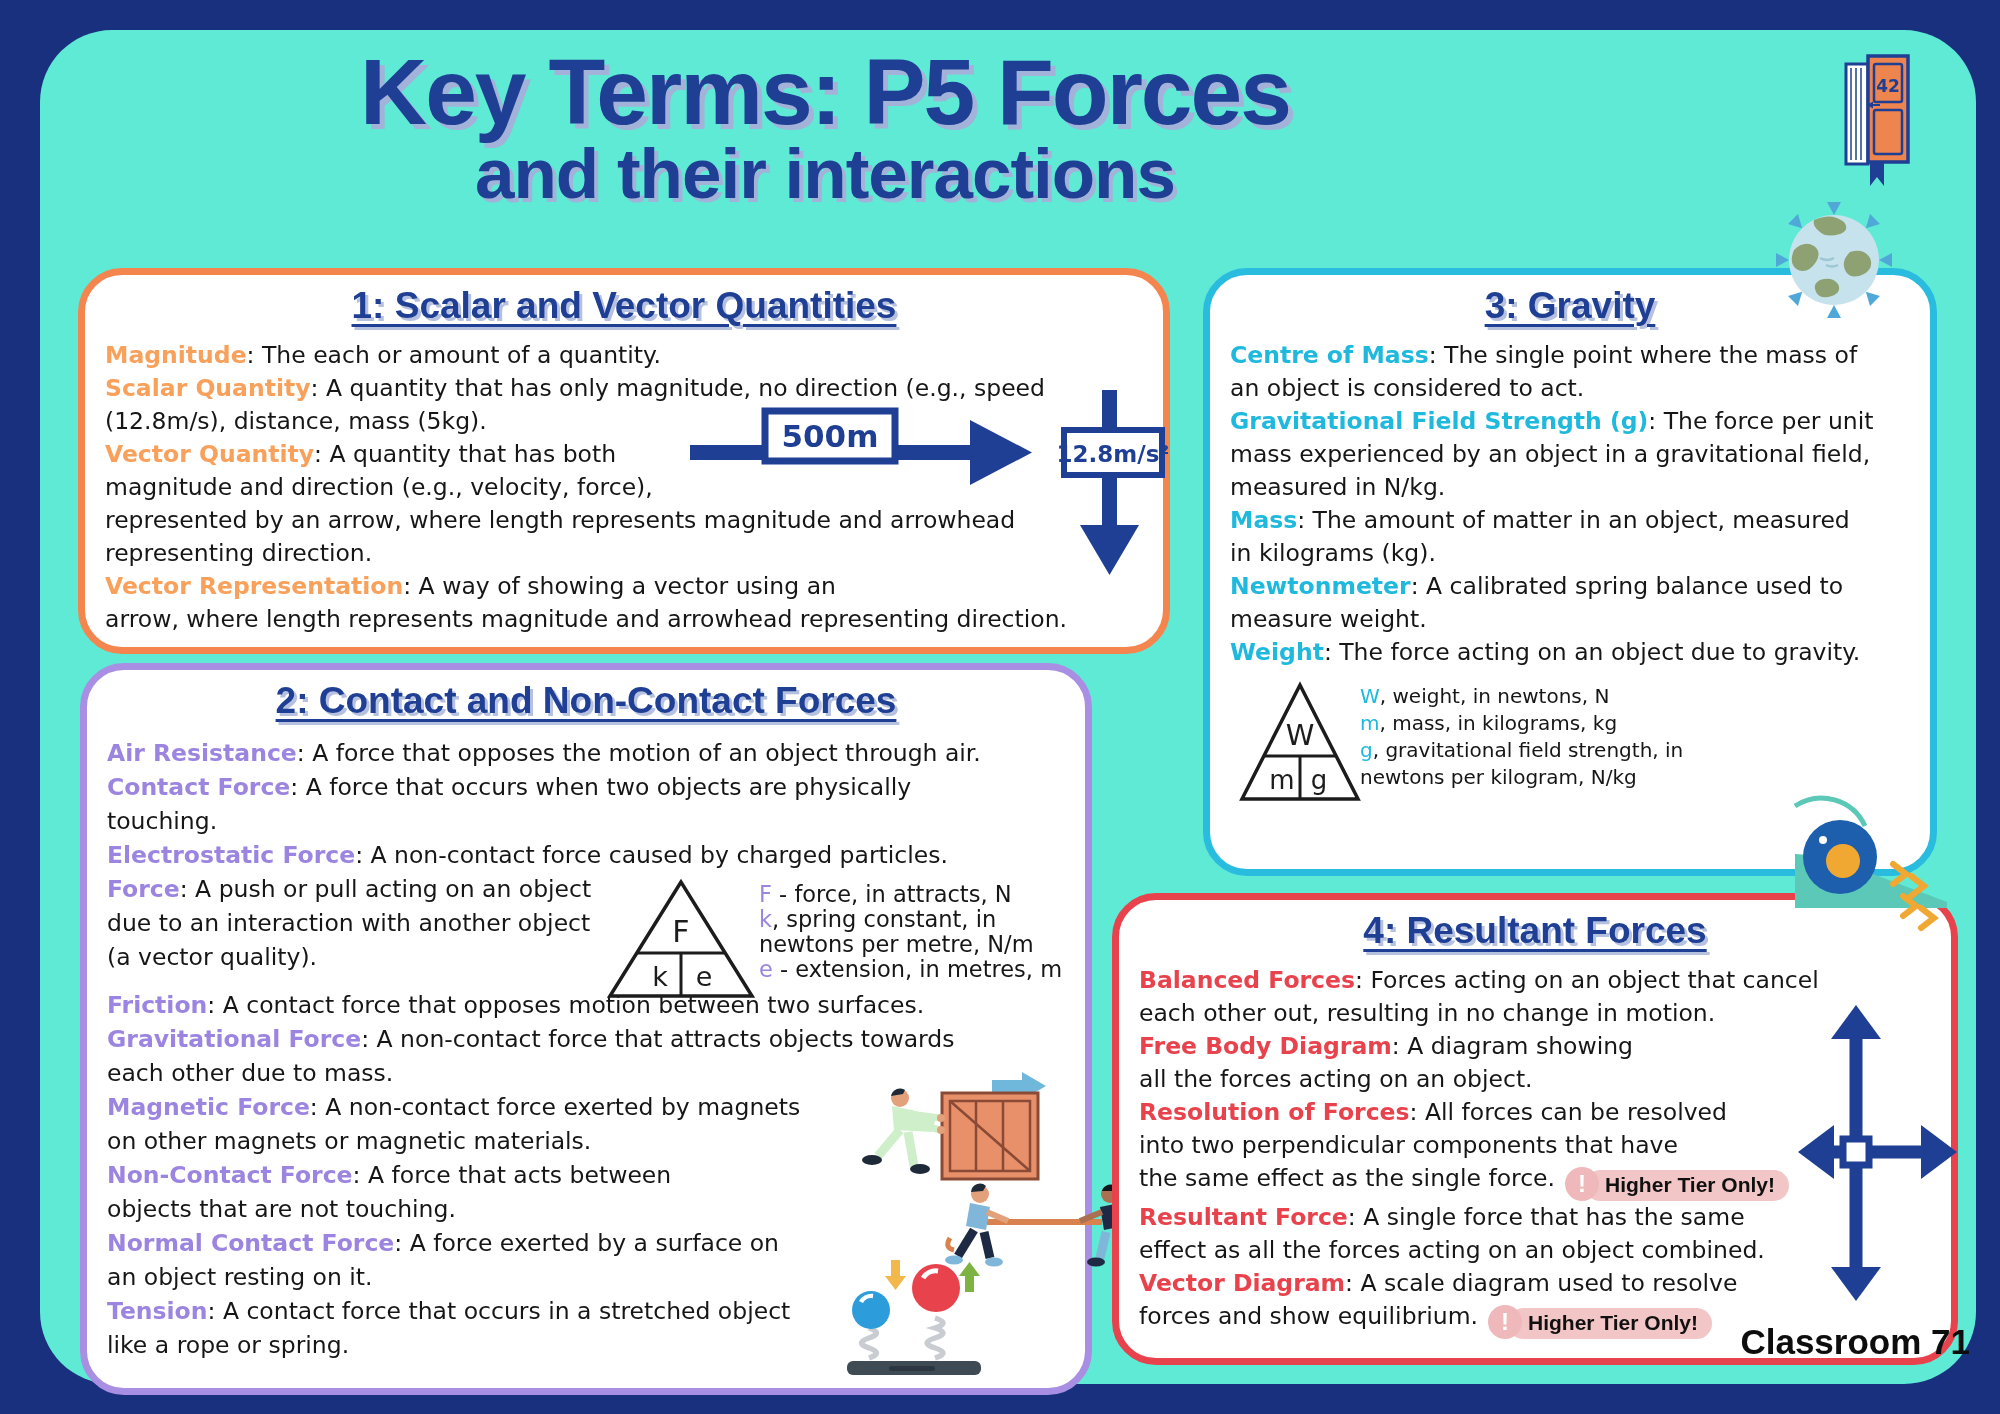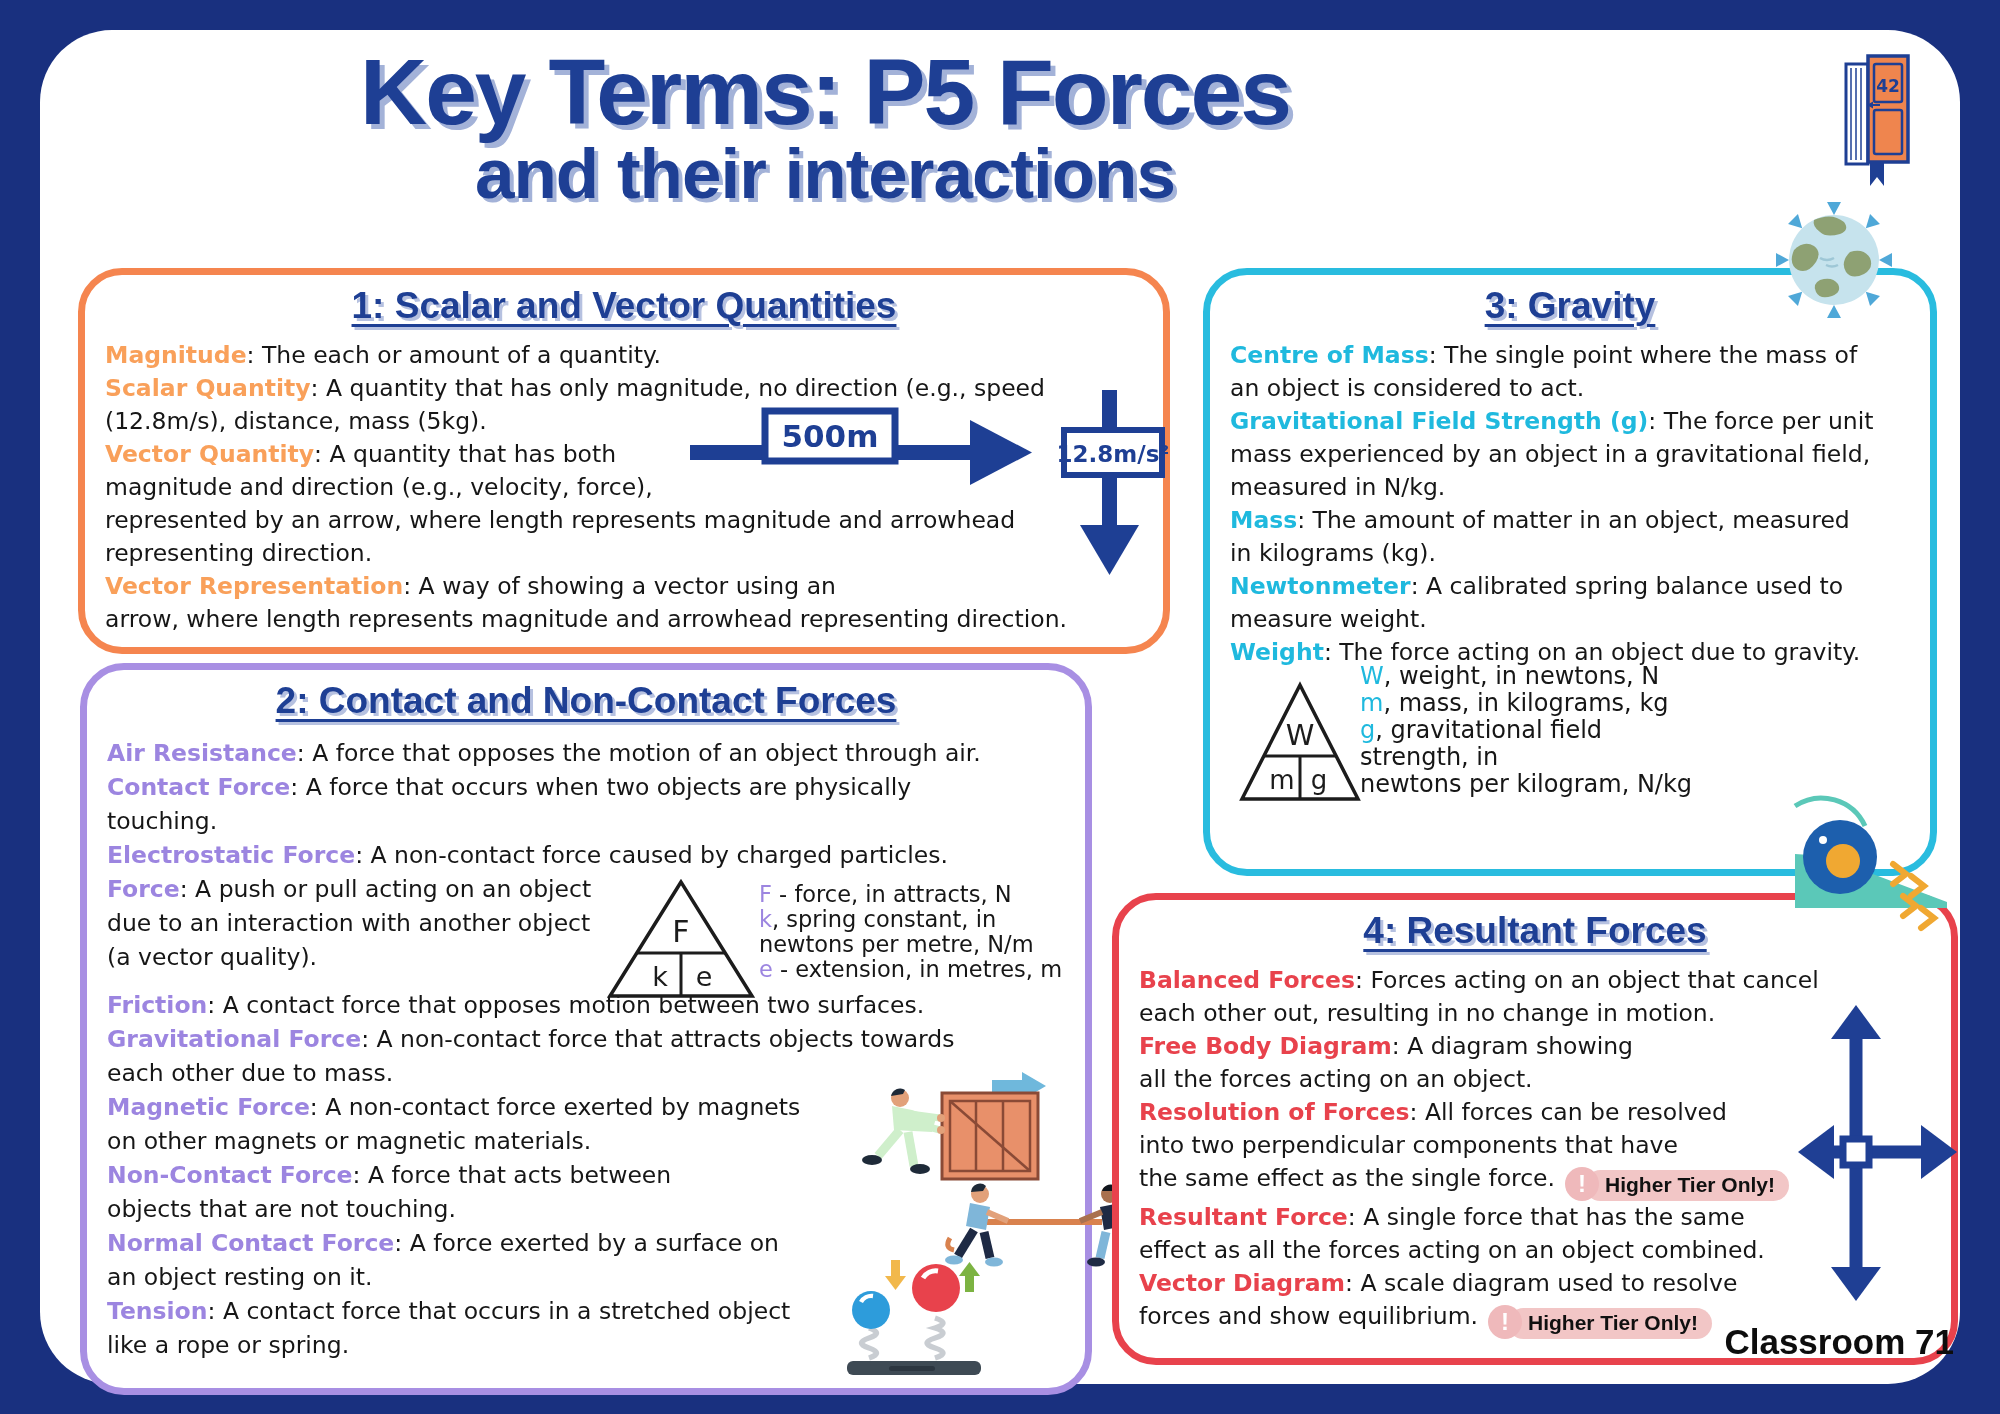--- a/index.html
+++ b/index.html
@@ -1,19 +1,19 @@
 <!DOCTYPE html>
 <html><head>
 <meta charset="utf-8">
 <style>
   html,body{margin:0;padding:0;background:#19307F;}
   .poster{position:relative;width:2000px;height:1414px;background:#19307F;overflow:hidden;
           font-family:"DejaVu Sans",sans-serif;}
-  .card{position:absolute;left:40px;top:30px;width:1920px;height:1354px;background:#ffffff;
-        border-radius:72px;}
+  .card{position:absolute;left:40px;top:30px;width:1920px;height:1354px;background:#5eead4;
+        border-radius:72px;padding-left:16px;}
   
   .title{position:absolute;left:0;top:14px;width:1570px;text-align:center;
          font-family:"Liberation Sans",sans-serif;font-weight:800;color:#1E3F94;line-height:1.04;}
   .title-l1{font-size:93px;letter-spacing:-2px;text-shadow:5px 5px 0 #A3B2D8;}
   .title-l2{font-size:71px;letter-spacing:-1px;margin-top:-4px;text-shadow:4px 4px 0 #A3B2D8;}
   
   .box{position:absolute;background:#fff;border-radius:44px;z-index:1;}
   .box h2{margin:10px 0 0 0;text-align:center;font-family:"Liberation Sans",sans-serif;
           font-weight:800;font-size:37px;color:#1E3F94;text-decoration:underline;
           text-decoration-thickness:3px;text-underline-offset:6px;text-shadow:3px 3px 0 #B6C1E0;}
@@ -39,21 +39,21 @@
            font-family:"Liberation Sans",sans-serif;margin-right:-14px;position:relative;z-index:1;}
   .ht-pill{display:inline-block;background:#F2C6C6;border-radius:16px;padding:3px 14px 4px 20px;
            font-family:"Liberation Sans",sans-serif;font-weight:800;font-size:21px;color:#101010;}
   
   .tri{position:absolute;}
   .legend{position:absolute;color:#161616;}
   .legend .lg-line{display:block;white-space:pre-wrap;}
   .legend .sym{font-weight:400;}
   .lg-fke{left:672px;top:212px;width:310px;font-size:22.5px;line-height:25px;}
   .lg-fke .sym{color:#9C85E0;}
-  .lg-wmg{left:150px;top:388px;width:340px;font-size:24px;line-height:27px;}
+  .lg-wmg{left:150px;top:408px;width:340px;font-size:20px;line-height:27px;}
   .lg-wmg .sym{color:#1FB9DE;}
   .credit{position:absolute;right:6px;top:1292px;font-family:"Liberation Sans",sans-serif;
           font-weight:800;font-size:35px;color:#0d0d0d;z-index:6;}
   .deco{position:absolute;z-index:5;}
   svg text{font-family:"DejaVu Sans",sans-serif;}
 </style>
 </head>
 <body>
 
 <div class="poster">

